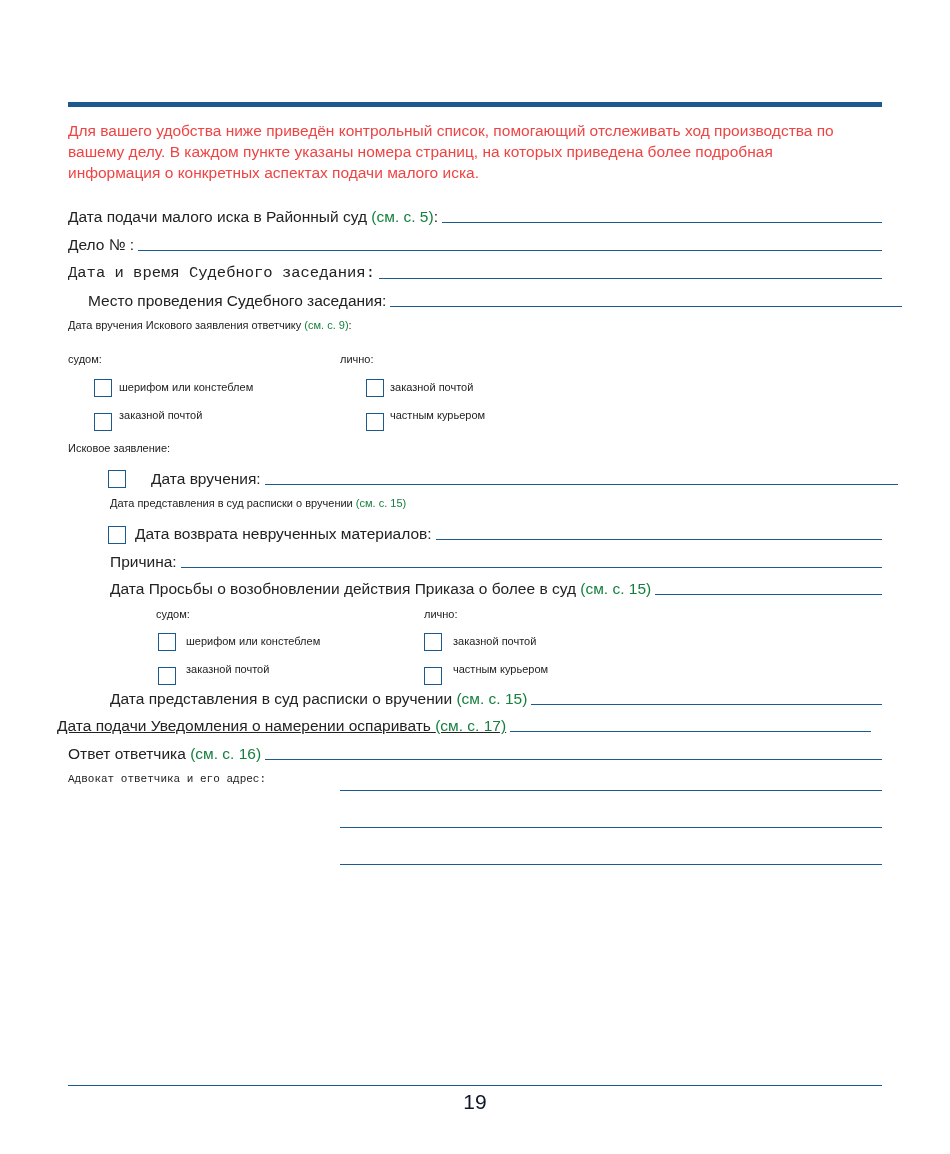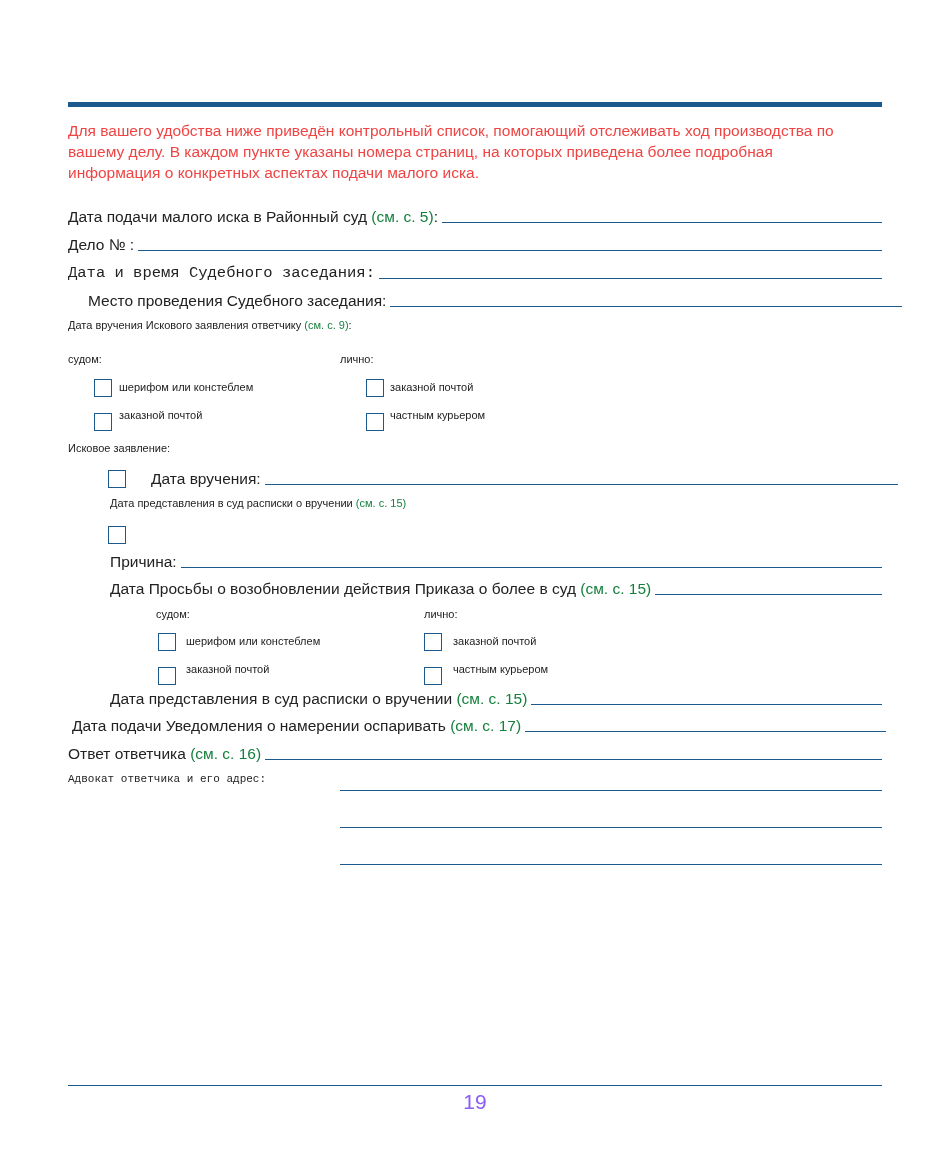--- a/index.html
+++ b/index.html
@@ -11,21 +11,21 @@
   .title-rule { position: absolute; left: 68px; width: 814px; top: 102px; height: 5px; background: #1c5a8e; }
   .intro { position: absolute; left: 68px; top: 120px; width: 800px; font-size: 15.5px; line-height: 21px; color: #ef4444; }
   .row { position: absolute; display: flex; align-items: flex-end; font-size: 15.5px; color: #222; white-space: nowrap; }
   .row .lbl { flex: 0 0 auto; }
   .ref { color: #15803d; }
   .fill { flex: 1 1 auto; border-bottom: 1px solid #1c5a8e; margin-left: 4px; height: 1px; margin-bottom: 3px; }
   .txt { position: absolute; font-size: 11px; color: #222; white-space: nowrap; }
   .cb { position: absolute; width: 18px; height: 18px; border: 1.5px solid #1c5a8e; box-sizing: border-box; background: #fff; cursor: pointer; }
   .line { position: absolute; height: 0; border-bottom: 1px solid #1c5a8e; }
   .footer-rule { position: absolute; left: 68px; width: 814px; top: 1085px; height: 1px; background: #1c5a8e; }
-  .page-num { position: absolute; left: 68px; width: 814px; top: 1090px; text-align: center; font-size: 21px; color: #8b5cf6; }
+  .page-num { position: absolute; left: 68px; width: 814px; top: 1090px; text-align: center; font-size: 21px; color: #0f172a; }
 </style>
 </head>
 <body>
 
 <div class="page">
 
   <div class="title-rule"></div>
 
   <div class="intro">Для вашего удобства ниже приведён контрольный список, помогающий отслеживать ход производства по вашему делу. В каждом пункте указаны номера страниц, на которых приведена более подробная информация о конкретных аспектах подачи малого иска.</div>
 
@@ -68,20 +68,24 @@
 
   <div class="cb" style="left:108px; top:470px;"></div>
   <div class="row" style="left:135px; width:747px; top:470px;margin-left:16px;">
     <span class="lbl">Дата вручения:</span>
     <span class="fill"></span>
   </div>
 
   <div class="txt" style="left:110px; top:497px;"><span>Дата представления в суд расписки о вручении </span><span class="ref">(см. с. 15)</span></div>
 
   <div class="cb" style="left:108px; top:526px;"></div>
+  <div class="row" style="left:135px; width:747px; top:525px;">
+    <span class="lbl">Дата возврата неврученных материалов:</span>
+    <span class="fill"></span>
+  </div>
 
   <div class="row" style="left:110px; width:772px; top:553px;text-align:center;">
     <span class="lbl">Причина:</span>
     <span class="fill"></span>
   </div>
 
   <div class="row" style="left:110px; width:772px; top:580px;">
     <span class="lbl"><span>Дата Просьбы о возобновлении действия Приказа о более в суд </span><span class="ref">(см. с. 15)</span></span>
     <span class="fill"></span>
   </div>
@@ -97,21 +101,21 @@
   <div class="cb" style="left:158px; top:667px;"></div>
   <div class="txt" style="left:186px; top:663px;">заказной почтой</div>
   <div class="cb" style="left:424px; top:667px;"></div>
   <div class="txt" style="left:453px; top:663px;">частным курьером</div>
 
   <div class="row" style="left:110px; width:772px; top:690px;">
     <span class="lbl"><span>Дата представления в суд расписки о вручении </span><span class="ref">(см. с. 15)</span></span>
     <span class="fill"></span>
   </div>
 
-  <div class="row" style="left:72px; width:814px; top:717px;">
+  <div class="row" style="left:57px; width:814px; top:717px;text-decoration:underline;">
     <span class="lbl"><span>Дата подачи Уведомления о намерении оспаривать </span><span class="ref">(см. с. 17)</span></span>
     <span class="fill"></span>
   </div>
 
   <div class="row" style="left:68px; width:814px; top:745px;">
     <span class="lbl"><span>Ответ ответчика </span><span class="ref">(см. с. 16)</span></span>
     <span class="fill"></span>
   </div>
 
   <div class="txt" style="left:68px; top:773px;font-family:Liberation Mono, monospace;">Адвокат ответчика и его адрес:</div>

